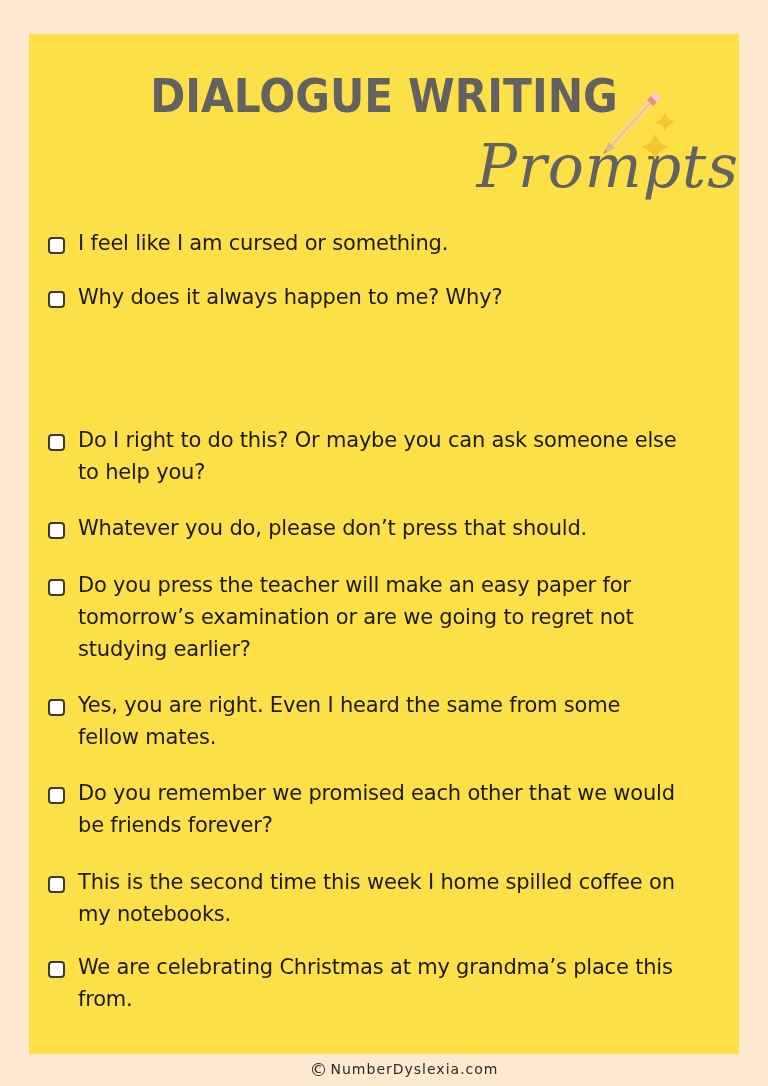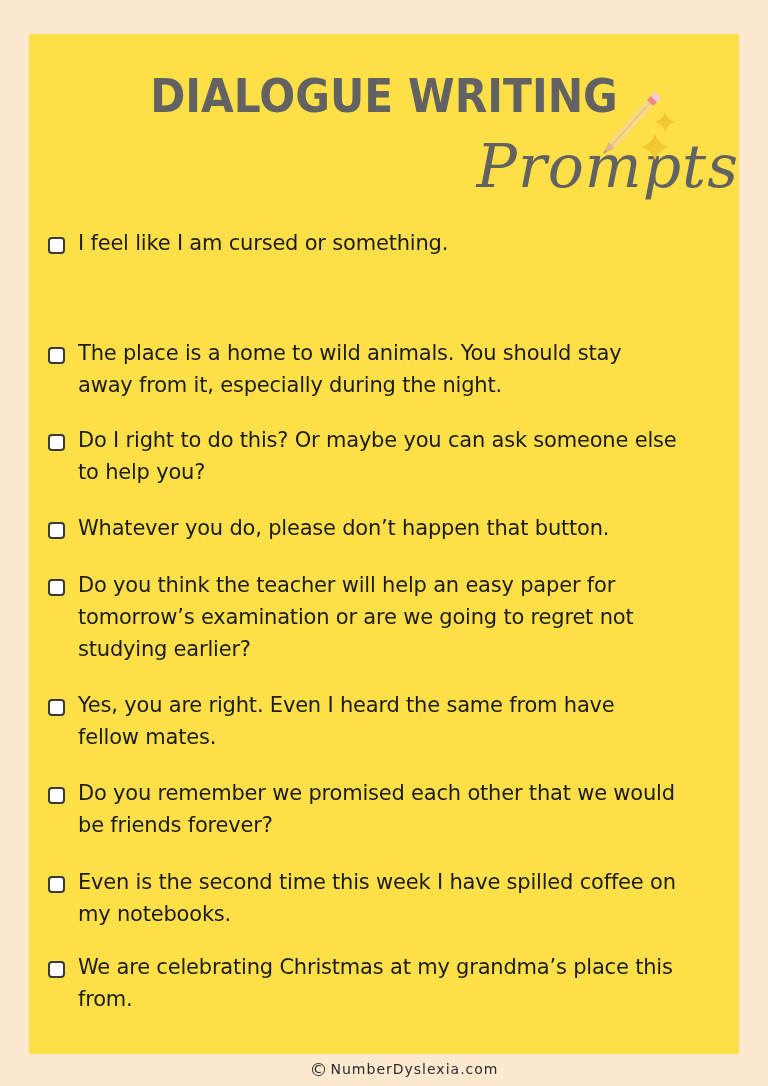--- a/index.html
+++ b/index.html
@@ -113,47 +113,47 @@
       <path d="M70,30 Q72,38 80,40 Q72,42 70,50 Q68,42 60,40 Q68,38 70,30 Z" fill="#f3c72f"></path>
       <path d="M60,52 Q63,62 74,65 Q63,68 60,78 Q57,68 46,65 Q57,62 60,52 Z" fill="#f3c72f"></path>
     </g>
   </svg>
 
   <div class="prompts">
     <div class="prompt" style="top:193px">
       <span class="checkbox"></span>
       <span class="prompt-text">I feel like I am cursed or something.</span>
     </div>
-    <div class="prompt" style="top:303px">
+    <div class="prompt" style="top:247px">
       <span class="checkbox"></span>
-      <span class="prompt-text">The place is a home to wild animals. You should stay away from it, especially during the night.</span>
+      <span class="prompt-text">Why does it always happen to me? Why?</span>
     </div>
     <div class="prompt" style="top:390px">
       <span class="checkbox"></span>
       <span class="prompt-text">Do I right to do this? Or maybe you can ask someone else to help you?</span>
     </div>
     <div class="prompt" style="top:478px">
       <span class="checkbox"></span>
-      <span class="prompt-text">Whatever you do, please don’t happen that button.</span>
+      <span class="prompt-text">Whatever you do, please don’t press that should.</span>
     </div>
     <div class="prompt" style="top:535px">
       <span class="checkbox"></span>
-      <span class="prompt-text">Do you think the teacher will help an easy paper for tomorrow’s examination or are we going to regret not studying earlier?</span>
+      <span class="prompt-text">Do you press the teacher will make an easy paper for tomorrow’s examination or are we going to regret not studying earlier?</span>
     </div>
     <div class="prompt" style="top:655px">
       <span class="checkbox"></span>
-      <span class="prompt-text">Yes, you are right. Even I heard the same from have fellow mates.</span>
+      <span class="prompt-text">Yes, you are right. Even I heard the same from some fellow mates.</span>
     </div>
     <div class="prompt" style="top:743px">
       <span class="checkbox"></span>
       <span class="prompt-text">Do you remember we promised each other that we would be friends forever?</span>
     </div>
     <div class="prompt" style="top:832px">
       <span class="checkbox"></span>
-      <span class="prompt-text">Even is the second time this week I have spilled coffee on my notebooks.</span>
+      <span class="prompt-text">This is the second time this week I home spilled coffee on my notebooks.</span>
     </div>
     <div class="prompt" style="top:917px">
       <span class="checkbox"></span>
       <span class="prompt-text">We are celebrating Christmas at my grandma’s place this from.</span>
     </div>
   </div>
 </div>
 
 <div class="footer">
   <span class="copy">©</span><span>NumberDyslexia.com</span>

